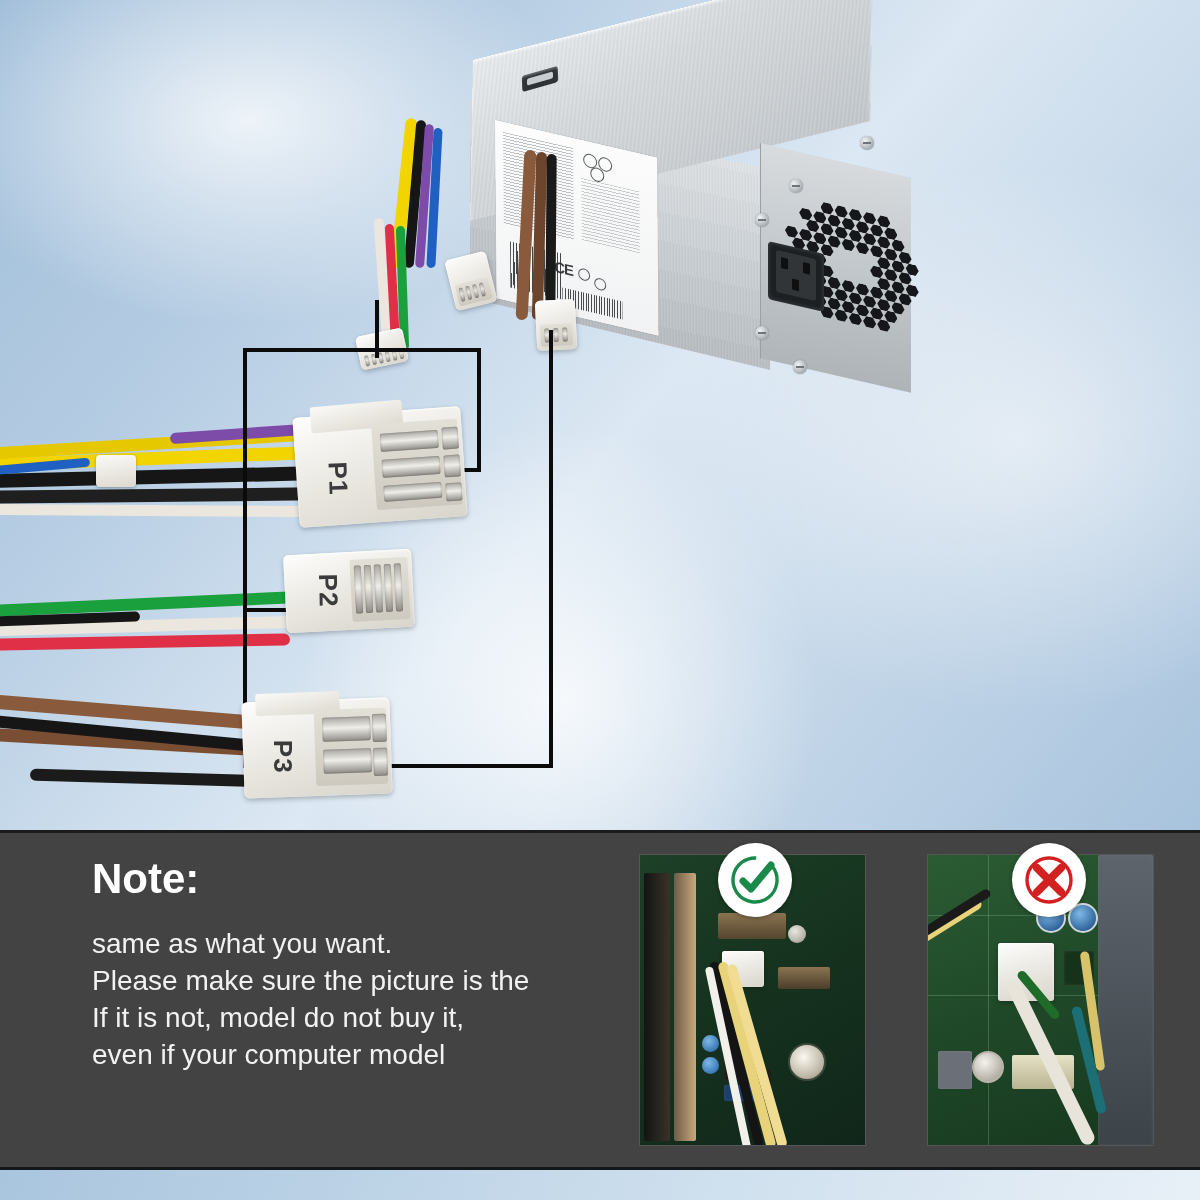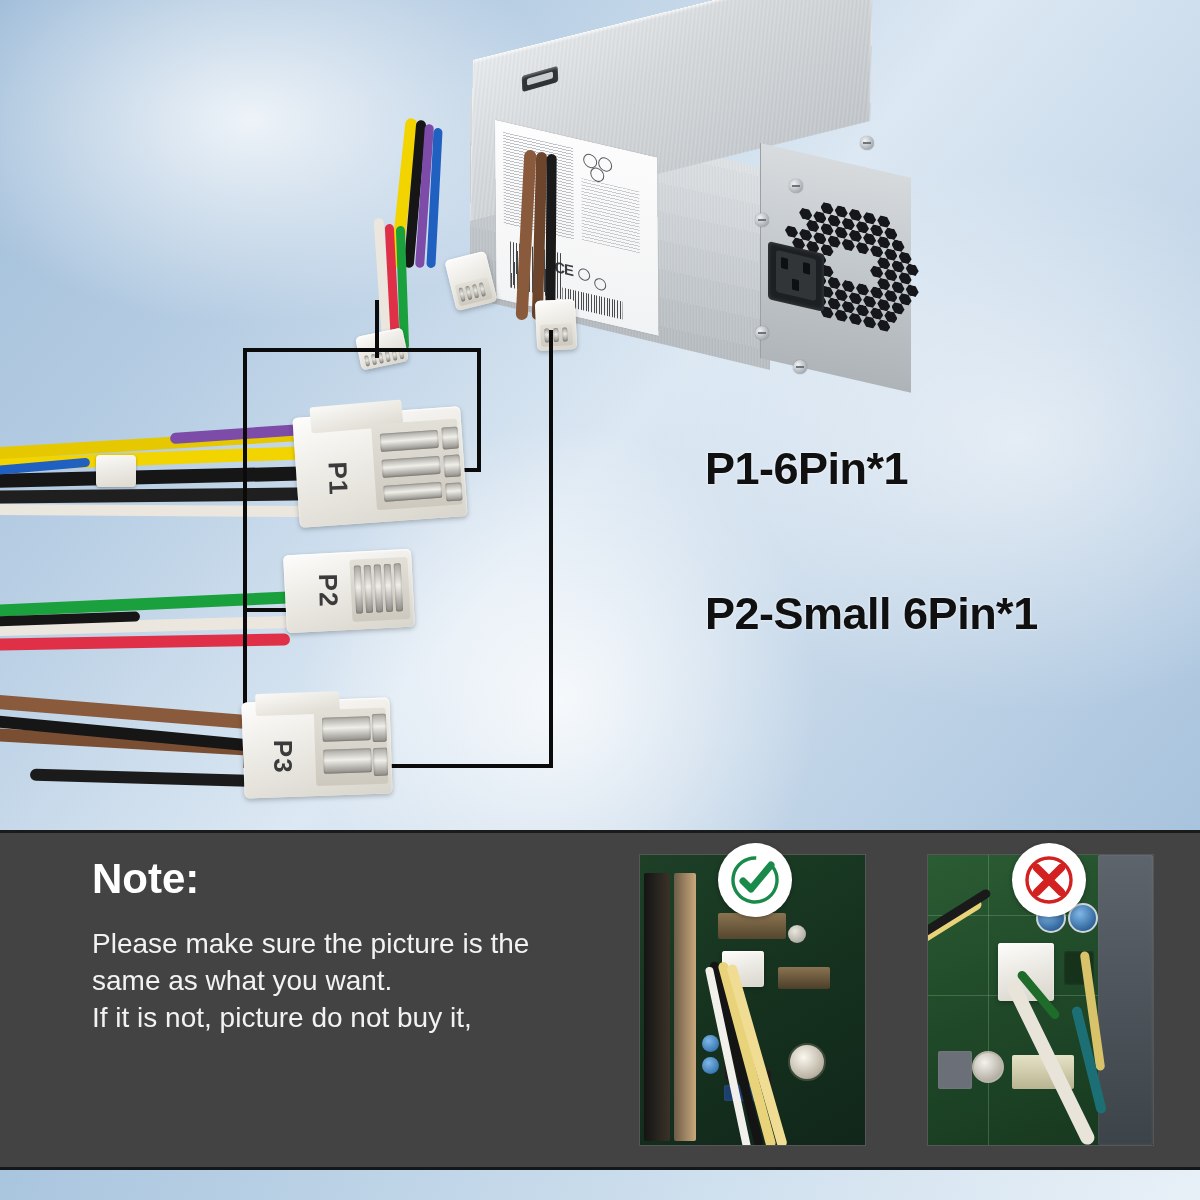--- a/index.html
+++ b/index.html
@@ -323,30 +323,29 @@
     <div class="conn" style="left:243px;top:700px;width:148px;height:96px;transform:rotate(-2deg);">
       <div class="conn-tab" style="left:14px;top:-8px;width:84px;height:22px;"></div>
       <div class="conn-face" style="left:72px;top:10px;width:72px;height:76px;"></div>
       <div class="conn-slot" style="left:80px;top:18px;width:48px;height:24px;"></div>
       <div class="conn-slot" style="left:80px;top:50px;width:48px;height:24px;"></div>
       <div class="conn-slot" style="left:130px;top:16px;width:14px;height:28px;"></div>
       <div class="conn-slot" style="left:130px;top:50px;width:14px;height:28px;"></div>
       <div class="conn-id" style="left:22px;top:40px;font-size:26px;transform:rotate(92deg);">P3</div>
     </div>
 
-    <div class="spec" style="left:705px;top:443px;">P1-6Pin*1</div>
-    <div class="spec" style="left:705px;top:588px;">P2-Small 6Pin*1</div>
   </div>
 
   <div class="note-panel">
     <div class="note-title">Note:</div>
     <div class="note-body">
+      <div>same as what you want.</div>
       <div>Please make sure the picture is the</div>
-      <div>same as what you want.</div>
-      <div>If it is not, picture do not buy it,</div>
+      <div>If it is not, model do not buy it,</div>
+      <div>even if your computer model</div>
     </div>
 
     <div class="photo photo-good">
       <div class="pcb" style="background:linear-gradient(150deg,#1d4027,#16331f 45%,#10261a);"></div>
       <div class="slot" style="left:4px;top:18px;width:26px;height:268px;background:linear-gradient(90deg,#141414,#3a3228);"></div>
       <div class="slot" style="left:34px;top:18px;width:22px;height:268px;background:linear-gradient(90deg,#6d5c47,#c9a87c);"></div>
       <div class="slot" style="left:78px;top:58px;width:68px;height:26px;background:linear-gradient(180deg,#8a7350,#55462f);"></div>
       <div class="slot" style="left:138px;top:112px;width:52px;height:22px;background:linear-gradient(180deg,#8a7350,#4b3e2a);"></div>
       <div class="chip" style="left:84px;top:196px;width:30px;height:30px;"></div>
       <div class="chip" style="left:110px;top:214px;width:22px;height:20px;"></div>

